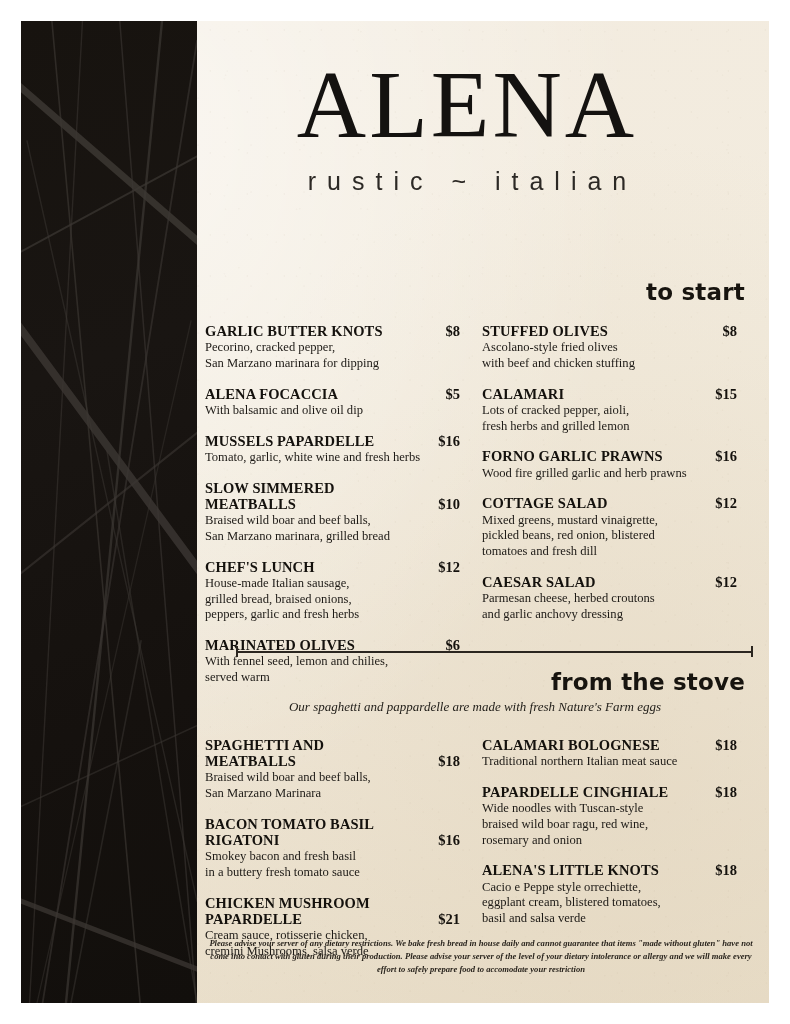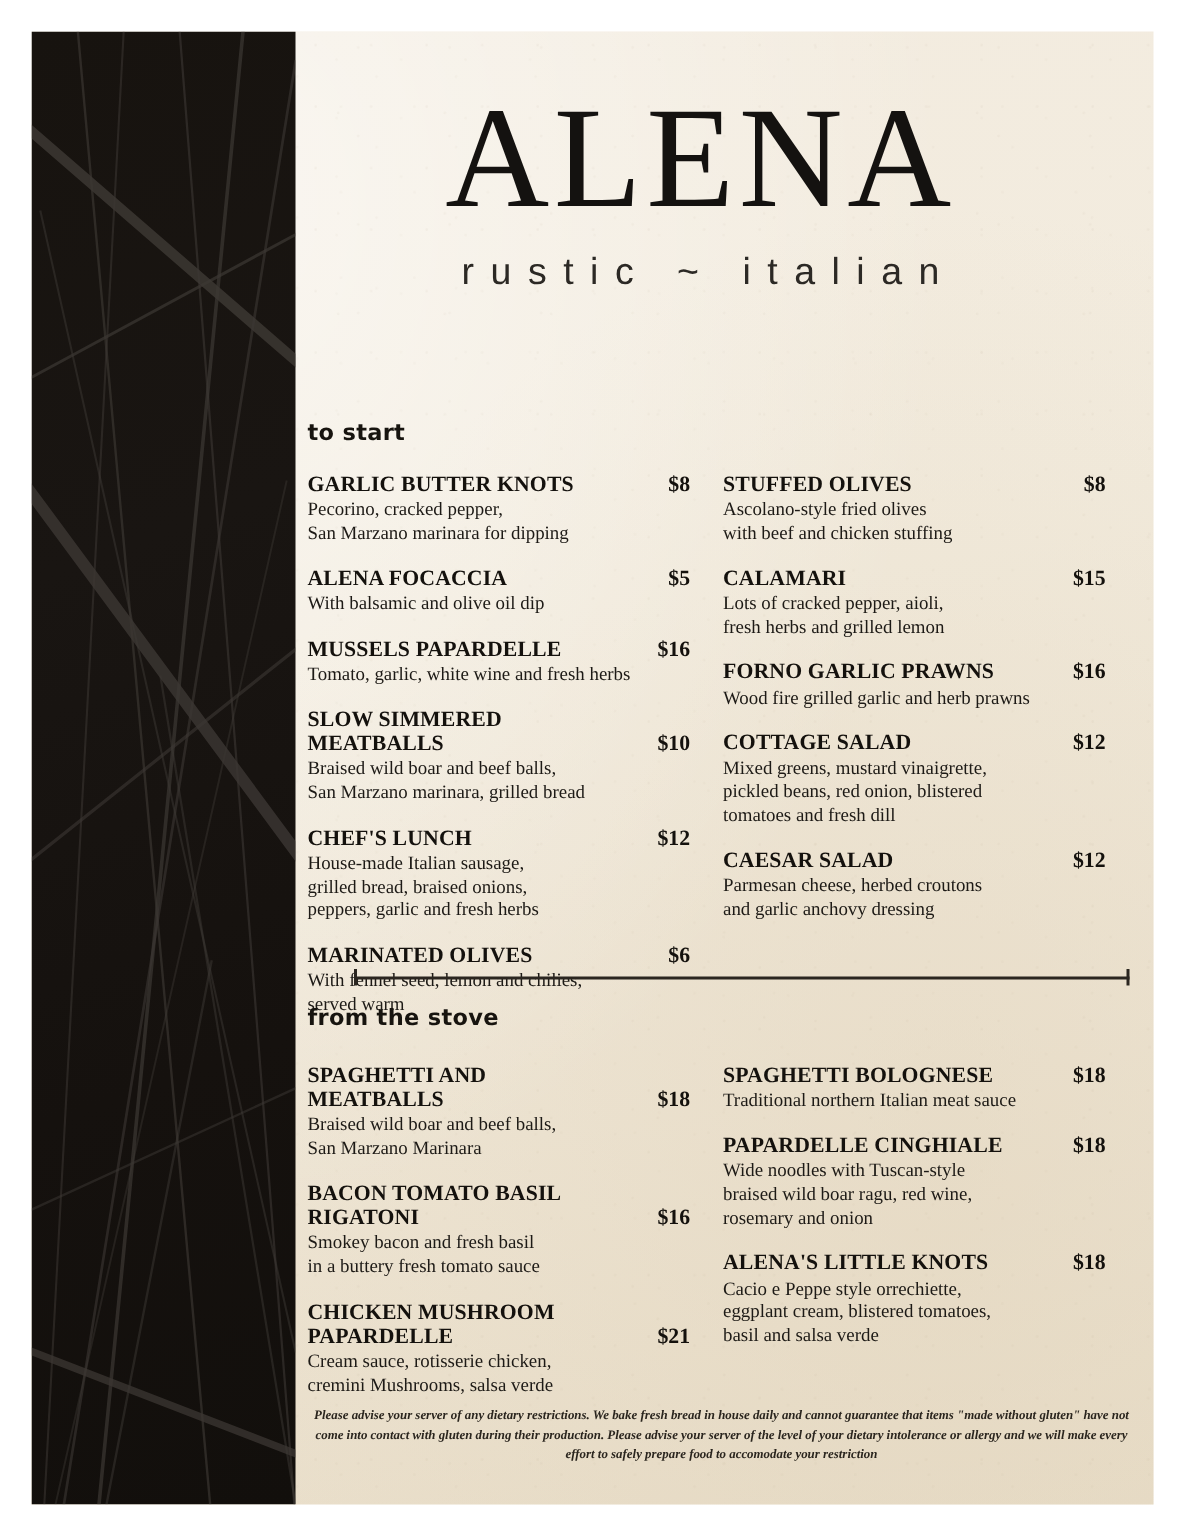--- a/index.html
+++ b/index.html
@@ -96,24 +96,24 @@
     font-weight: 300;
     color: #2c2925;
     letter-spacing: 11px;
     padding-left: 11px;
     white-space: nowrap;
   }
 
   
   .section-head {
     font-family: "DejaVu Sans", "Liberation Sans", sans-serif;
-    font-size: 15px;
+    font-size: 23px;
     font-weight: 700;
     color: #17140f;
-    text-align: left;
+    text-align: right;
     letter-spacing: 0.2px;
     margin: 0;
   }
   .section-sub {
     font-family: "Liberation Serif", serif;
     font-style: italic;
     font-size: 13px;
     color: #23201b;
     text-align: center;
     margin: 4px 0 0 0;
@@ -330,20 +330,21 @@
       <div style="position:absolute; left:39px; top:625px; width:517px;">
         <div class="divider">
           <div class="rule"></div>
           <div class="cap left"></div>
           <div class="cap right"></div>
         </div>
       </div>
 
       <div style="position:absolute; left:8px; top:648px; width:540px;">
         <div class="section-head">from the stove</div>
+        <div class="section-sub">Our spaghetti and pappardelle are made with fresh Nature's Farm eggs</div>
         <div style="height:22px;"></div>
         <div class="menu-cols">
           <div class="menu-col">
               <div class="menu-item">
                 <div class="item-head">
                   <div class="item-name">SPAGHETTI AND<br>MEATBALLS</div>
                   <div class="item-price price-low">$18</div>
                 </div>
                 <div class="item-desc">Braised wild boar and beef balls,<br>San Marzano Marinara</div>
               </div>
@@ -358,21 +359,21 @@
                 <div class="item-head">
                   <div class="item-name">CHICKEN MUSHROOM<br>PAPARDELLE</div>
                   <div class="item-price price-low">$21</div>
                 </div>
                 <div class="item-desc">Cream sauce, rotisserie chicken,<br>cremini Mushrooms, salsa verde</div>
               </div>
             </div>
           <div class="menu-col">
               <div class="menu-item">
                 <div class="item-head">
-                  <div class="item-name">SPAGHETTI BOLOGNESE</div>
+                  <div class="item-name">CALAMARI BOLOGNESE</div>
                   <div class="item-price">$18</div>
                 </div>
                 <div class="item-desc">Traditional northern Italian meat sauce</div>
               </div>
               <div class="menu-item">
                 <div class="item-head">
                   <div class="item-name">PAPARDELLE CINGHIALE</div>
                   <div class="item-price">$18</div>
                 </div>
                 <div class="item-desc">Wide noodles with Tuscan-style<br>braised wild boar ragu, red wine,<br>rosemary and onion</div>

